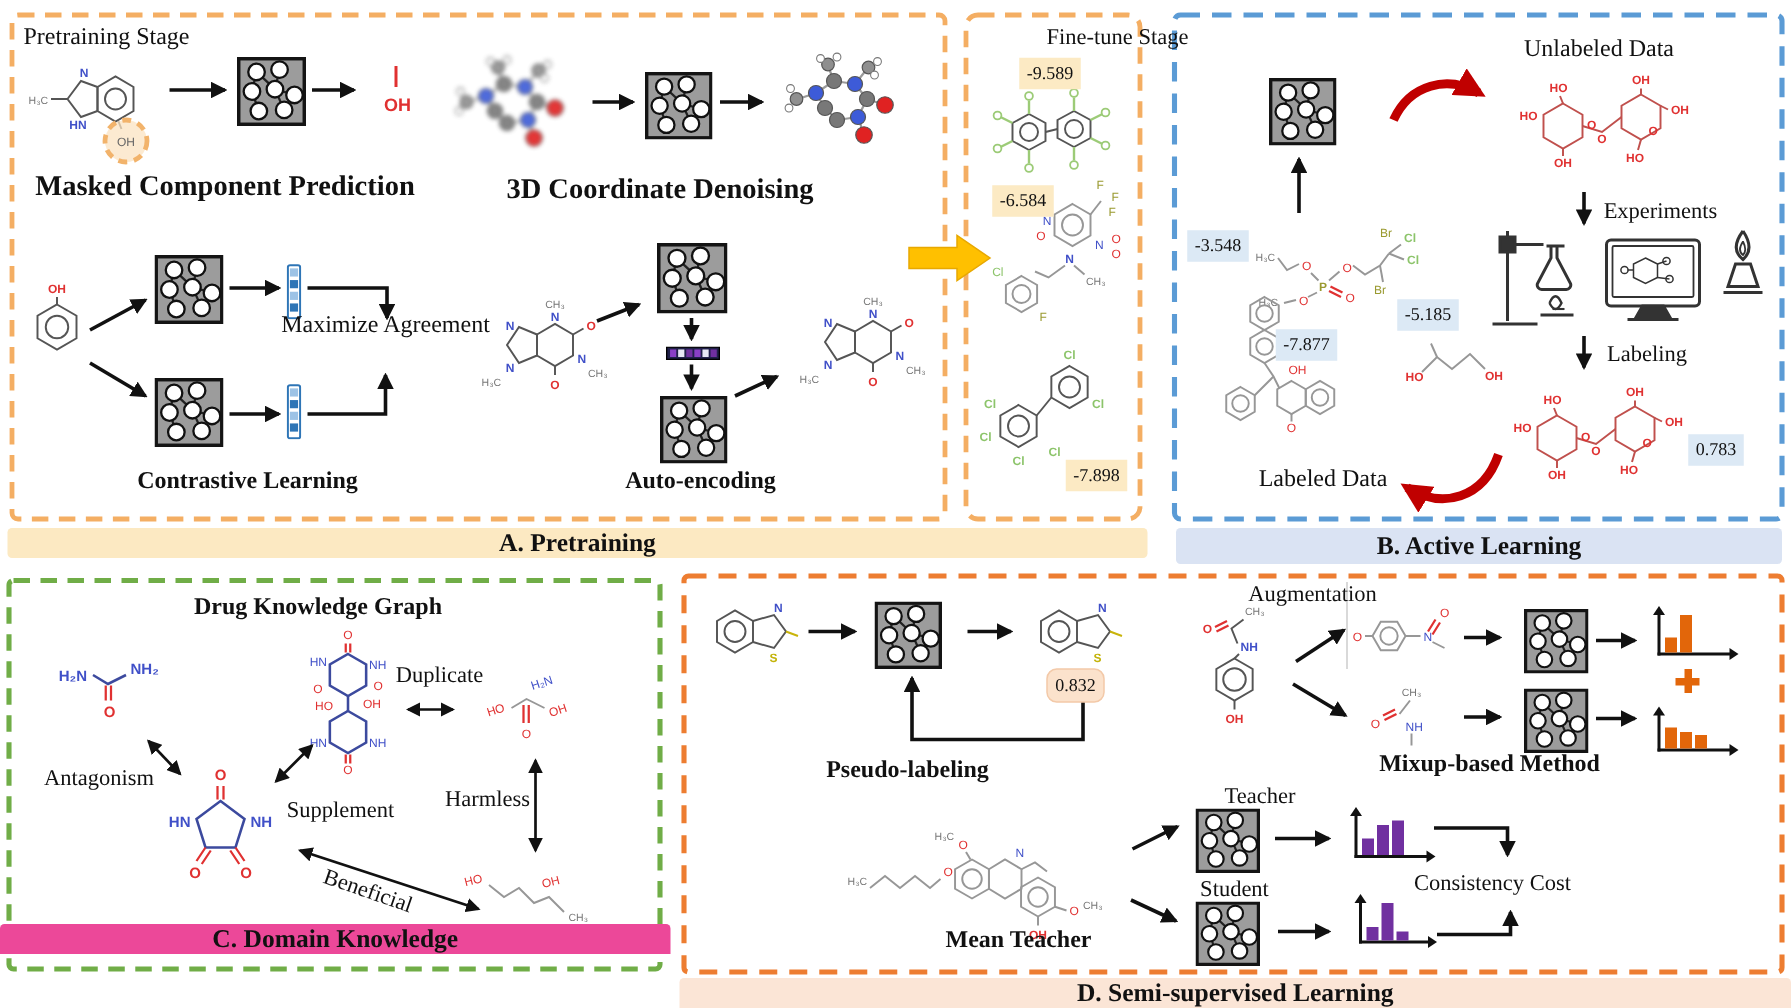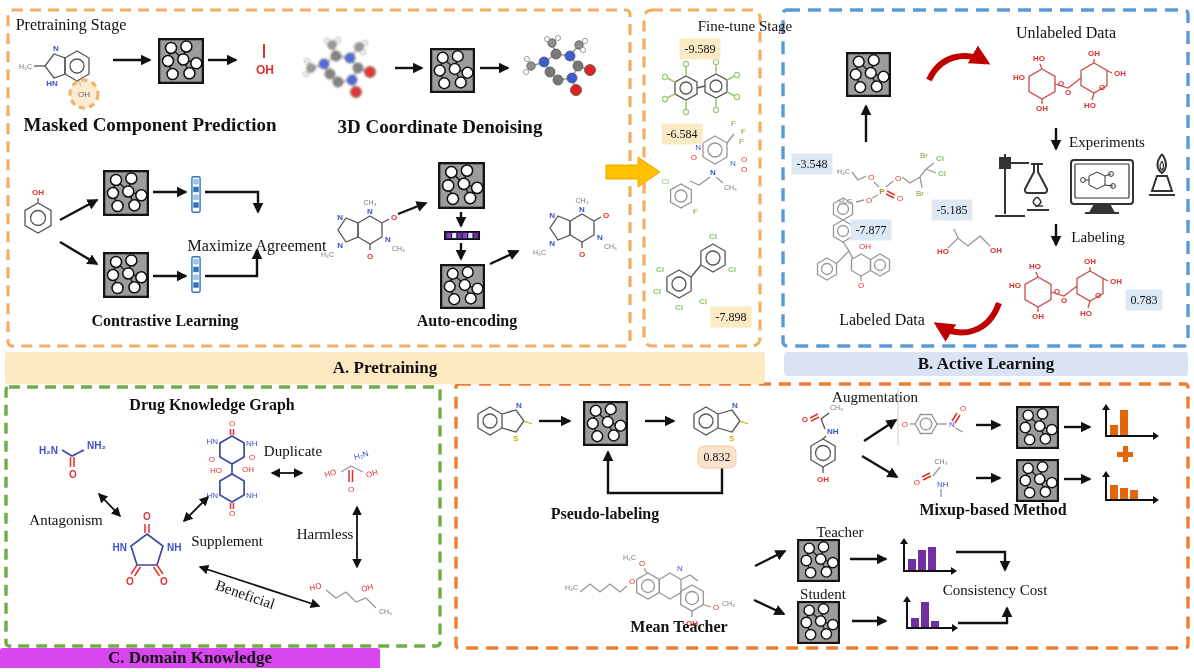--- a/index.html
+++ b/index.html
@@ -570,24 +570,24 @@
     <path class="arr" d="M850,559 H886" marker-end="url(#mA)"></path>
     <path class="arr" d="M852,621 H886" marker-end="url(#mA)"></path>
     <path class="arr" d="M956,552 H1005 V570" marker-end="url(#mA)"></path>
     <path class="arr" d="M958,623 H1007 V608" marker-end="url(#mA)"></path>
   </g>
 </svg>
 
 <div class="lbl" style="left:71px;top:25px;">Pretraining Stage</div>
 <div class="cap" style="left:150px;top:125px;">Masked Component Prediction</div>
 <div class="cap" style="left:440px;top:127px;">3D Coordinate Denoising</div>
-<div class="lbl" style="left:257px;top:246px;">Maximize Agreement</div>
+<div class="lbl" style="left:257px;top:217px;">Maximize Agreement</div>
 <div class="cap big" style="left:165px;top:321px;">Contrastive Learning</div>
 <div class="cap big" style="left:467px;top:321px;">Auto-encoding</div>
-<div class="banner" style="left:5px;top:352px;width:760px;height:32px;background:#FCE9C2;">
+<div class="banner" style="left:5px;top:352px;width:760px;height:20px;background:#FCE9C2;">
   <span>A. Pretraining</span>
 </div>
 
 <div class="lbl small" style="left:705px;top:26px;margin-left:40px;">Fine-tune Stage</div>
 <div class="chip gold" style="left:700px;top:49px;">-9.589</div>
 <div class="chip gold" style="left:682px;top:134px;">-6.584</div>
 <div class="chip gold" style="left:731px;top:317px;">-7.898</div>
 
 <div class="lbl" style="left:1066px;top:33px;">Unlabeled Data</div>
 <div class="chip blue" style="left:812px;top:164px;">-3.548</div>
@@ -600,32 +600,35 @@
 <div class="banner" style="left:784px;top:352px;width:404px;height:24px;background:#DAE3F3;">
   <span>B. Active Learning</span>
 </div>
 
 <div class="cap big" style="left:212px;top:405px;">Drug Knowledge Graph</div>
 <div class="lbl small" style="left:66px;top:520px;">Antagonism</div>
 <div class="lbl small" style="left:293px;top:451px;">Duplicate</div>
 <div class="lbl small" style="left:227px;top:541px;">Supplement</div>
 <div class="lbl small" style="left:325px;top:534px;">Harmless</div>
 <div class="lbl small rot" style="left:245px;top:595px;">Beneficial</div>
-<div class="banner" style="left:0px;top:648px;width:380px;height:20px;background:#d946ef;border-radius:3px 3px 0 0;">
+<div class="banner" style="left:0px;top:616px;width:447px;height:20px;background:#ec4899;border-radius:3px 3px 0 0;">
   <span>C. Domain Knowledge</span>
 </div>
 
 <div class="chip peach" style="left:717px;top:457px;">0.832</div>
 <div class="cap big" style="left:605px;top:514px;">Pseudo-labeling</div>
 <div class="lbl small" style="left:875px;top:397px;">Augmentation</div>
 <div class="cap big" style="left:993px;top:510px;">Mixup-based Method</div>
 <div class="lbl small" style="left:840px;top:532px;">Teacher</div>
 <div class="lbl small" style="left:823px;top:594px;">Student</div>
 <div class="cap big" style="left:679px;top:627px;">Mean Teacher</div>
 <div class="lbl small" style="left:995px;top:590px;text-align:center;">Consistency Cost</div>
+<div class="banner" style="left:453px;top:652px;width:741px;height:20px;background:#FBE5D6;border-radius:3px 3px 0 0;">
+  <span>D. Semi-supervised Learning</span>
+</div>
 
 <div class="minichart" style="left:1105px;top:407px;width:42px;height:28px;">
       <div class="bar" style="height: 10px; background: rgb(226, 102, 10);"></div>
       <div class="bar" style="height: 25px; background: rgb(226, 102, 10);"></div>
     </div>
 <div class="plus" style="left:1117px;top:446px;"></div>
 <div class="minichart" style="left:1105px;top:474px;width:42px;height:25px;">
       <div class="bar" style="height: 14px; background: rgb(226, 102, 10);"></div>
       <div class="bar" style="height: 11px; background: rgb(226, 102, 10);"></div>
       <div class="bar" style="height: 9px; background: rgb(226, 102, 10);"></div>

